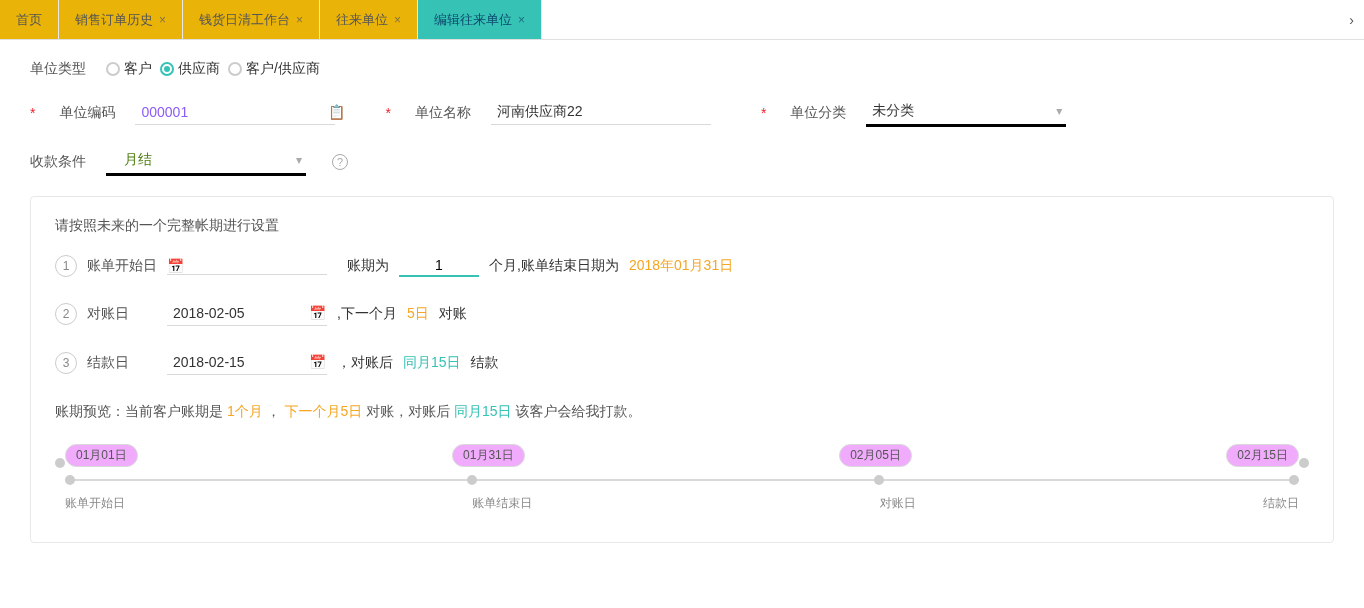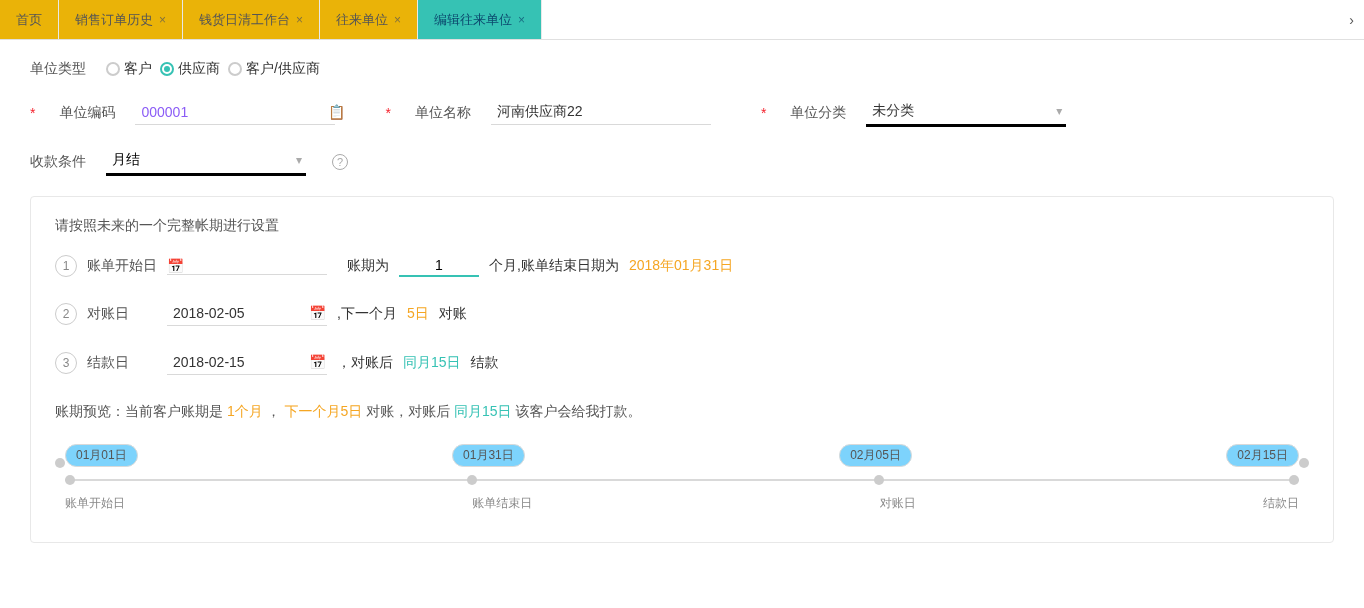--- a/index.html
+++ b/index.html
@@ -139,21 +139,22 @@
       font-size: 14px;
     }
     .select-arrow {
       color: #aaa;
       font-size: 12px;
       padding-right: 4px;
     }
 
     
     .select-value-blue {
-      color: #000000;
+      color: #4d7c0f;
+      margin-left: 12px;
     }
 
     
     .panel-box {
       border: 1px solid #e8e8e8;
       border-radius: 4px;
       padding: 20px 24px 30px;
       margin-top: 10px;
     }
     .panel-title {
@@ -212,21 +213,21 @@
       flex-direction: column;
       align-items: center;
       position: relative;
     }
     .tl-badge {
       border: 1px solid #d9d9d9;
       border-radius: 12px;
       padding: 2px 10px;
       font-size: 12px;
       color: #555;
-      background: #7dd3fc;
+      background: #f0abfc;
       white-space: nowrap;
       margin-bottom: 6px;
     }
     .tl-sublabel {
       font-size: 12px;
       color: #888;
       margin-top: 6px;
       white-space: nowrap;
     }
     .tl-left-dot {

